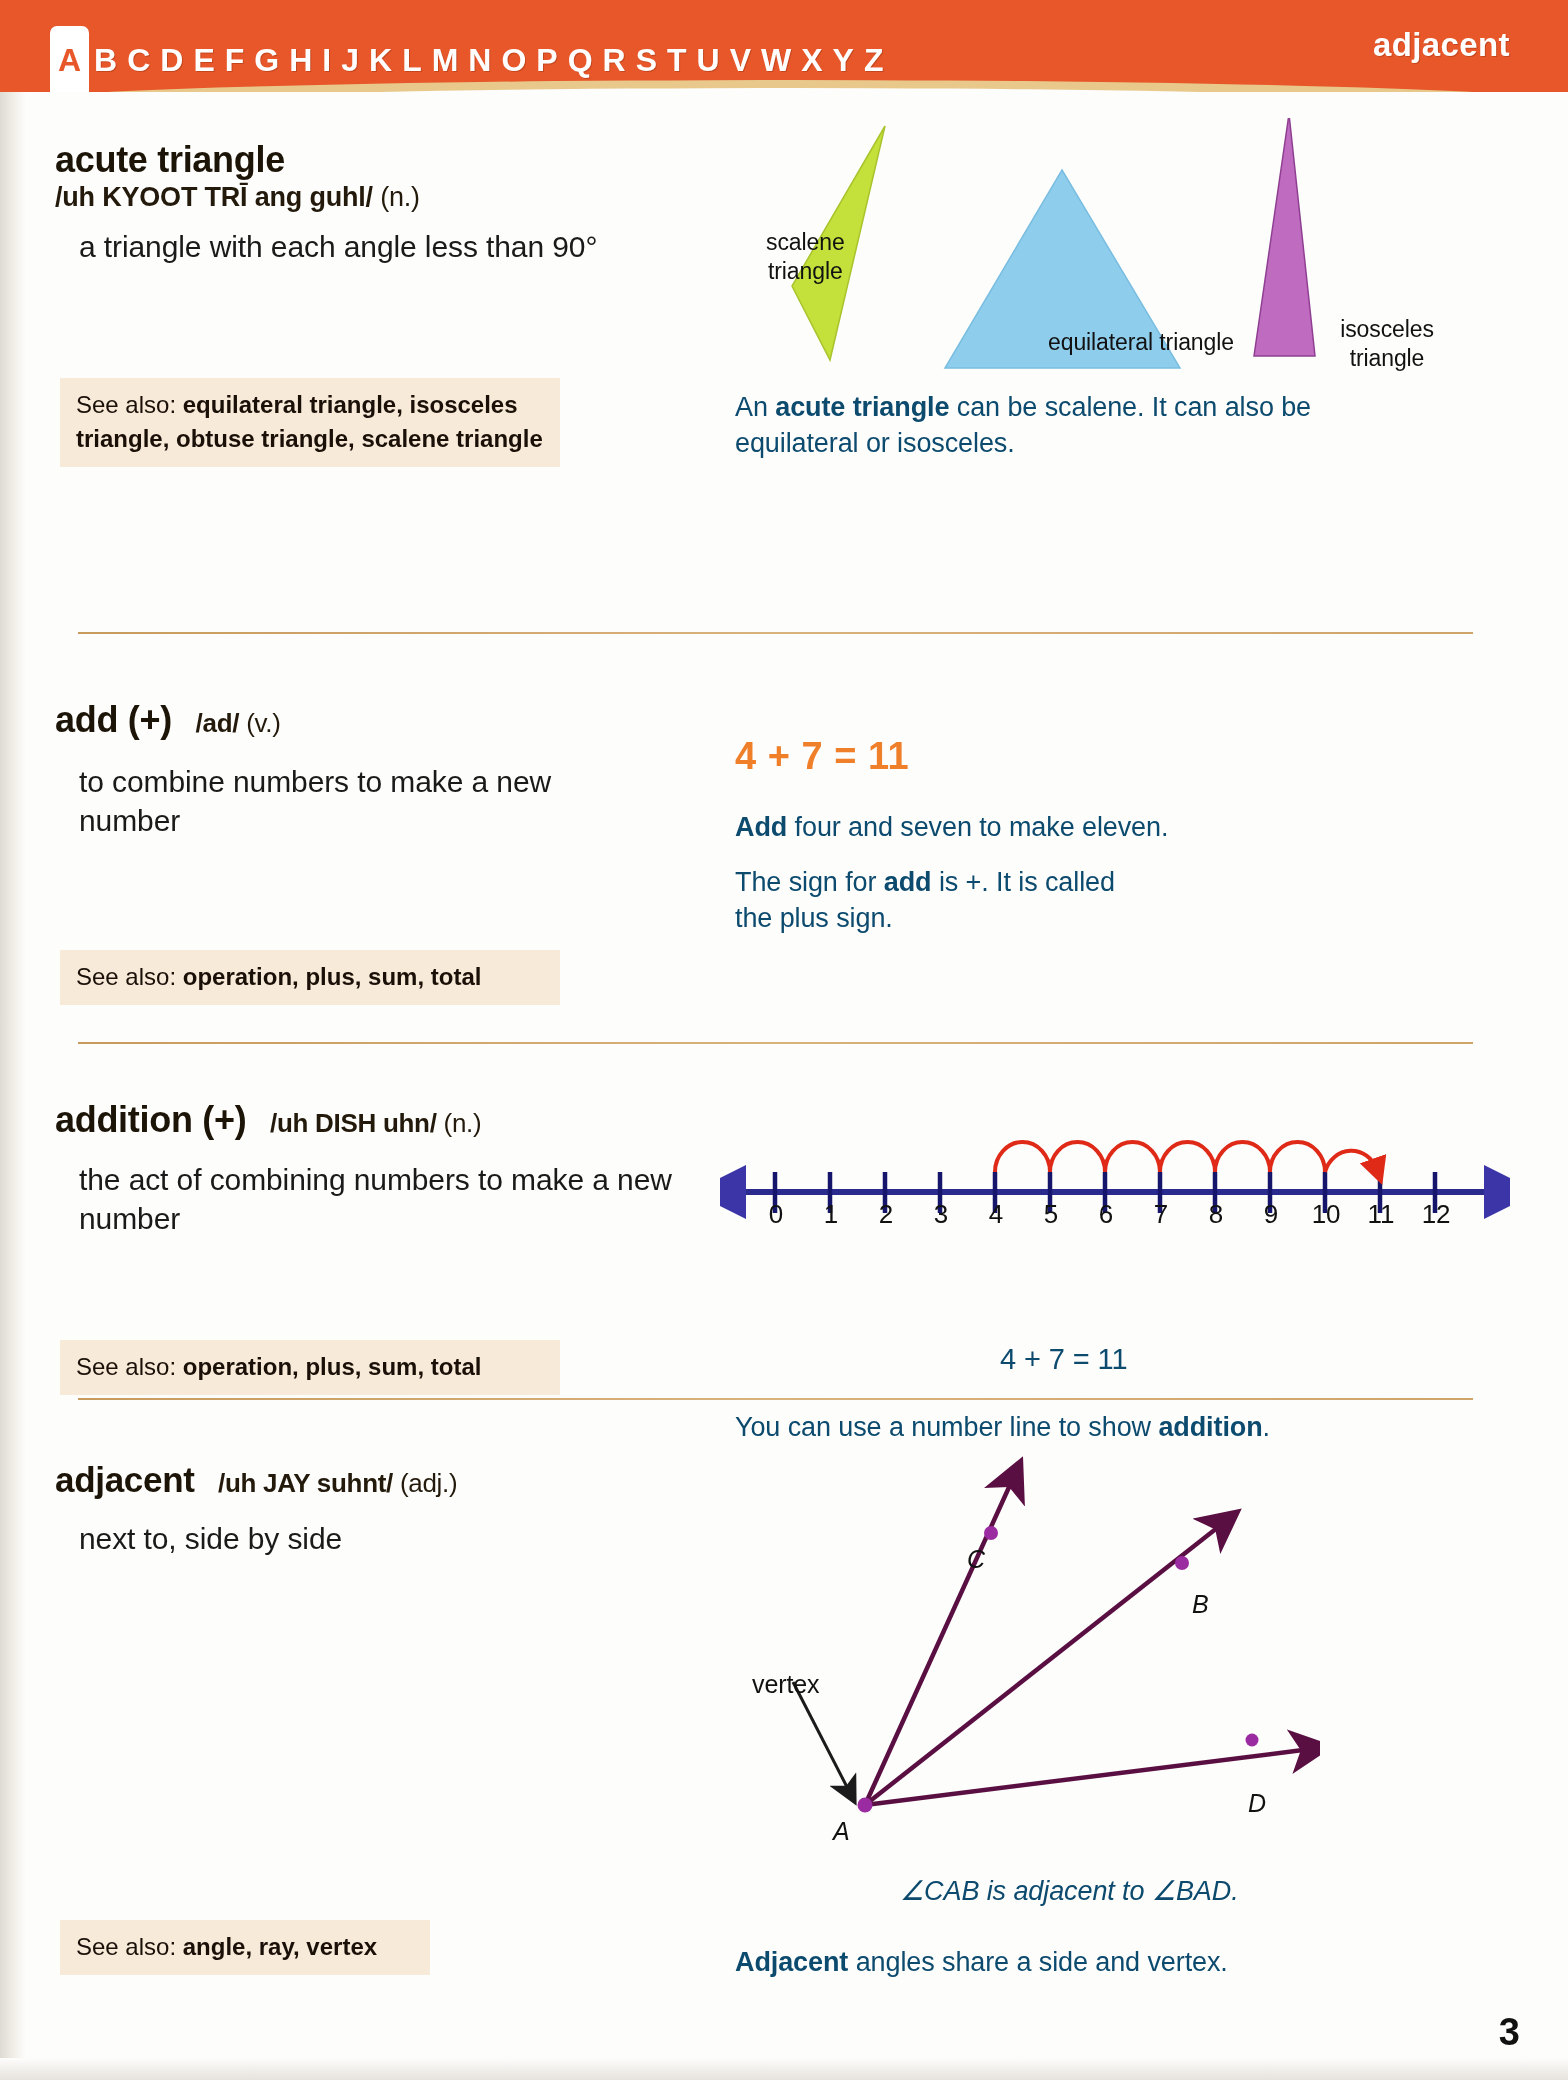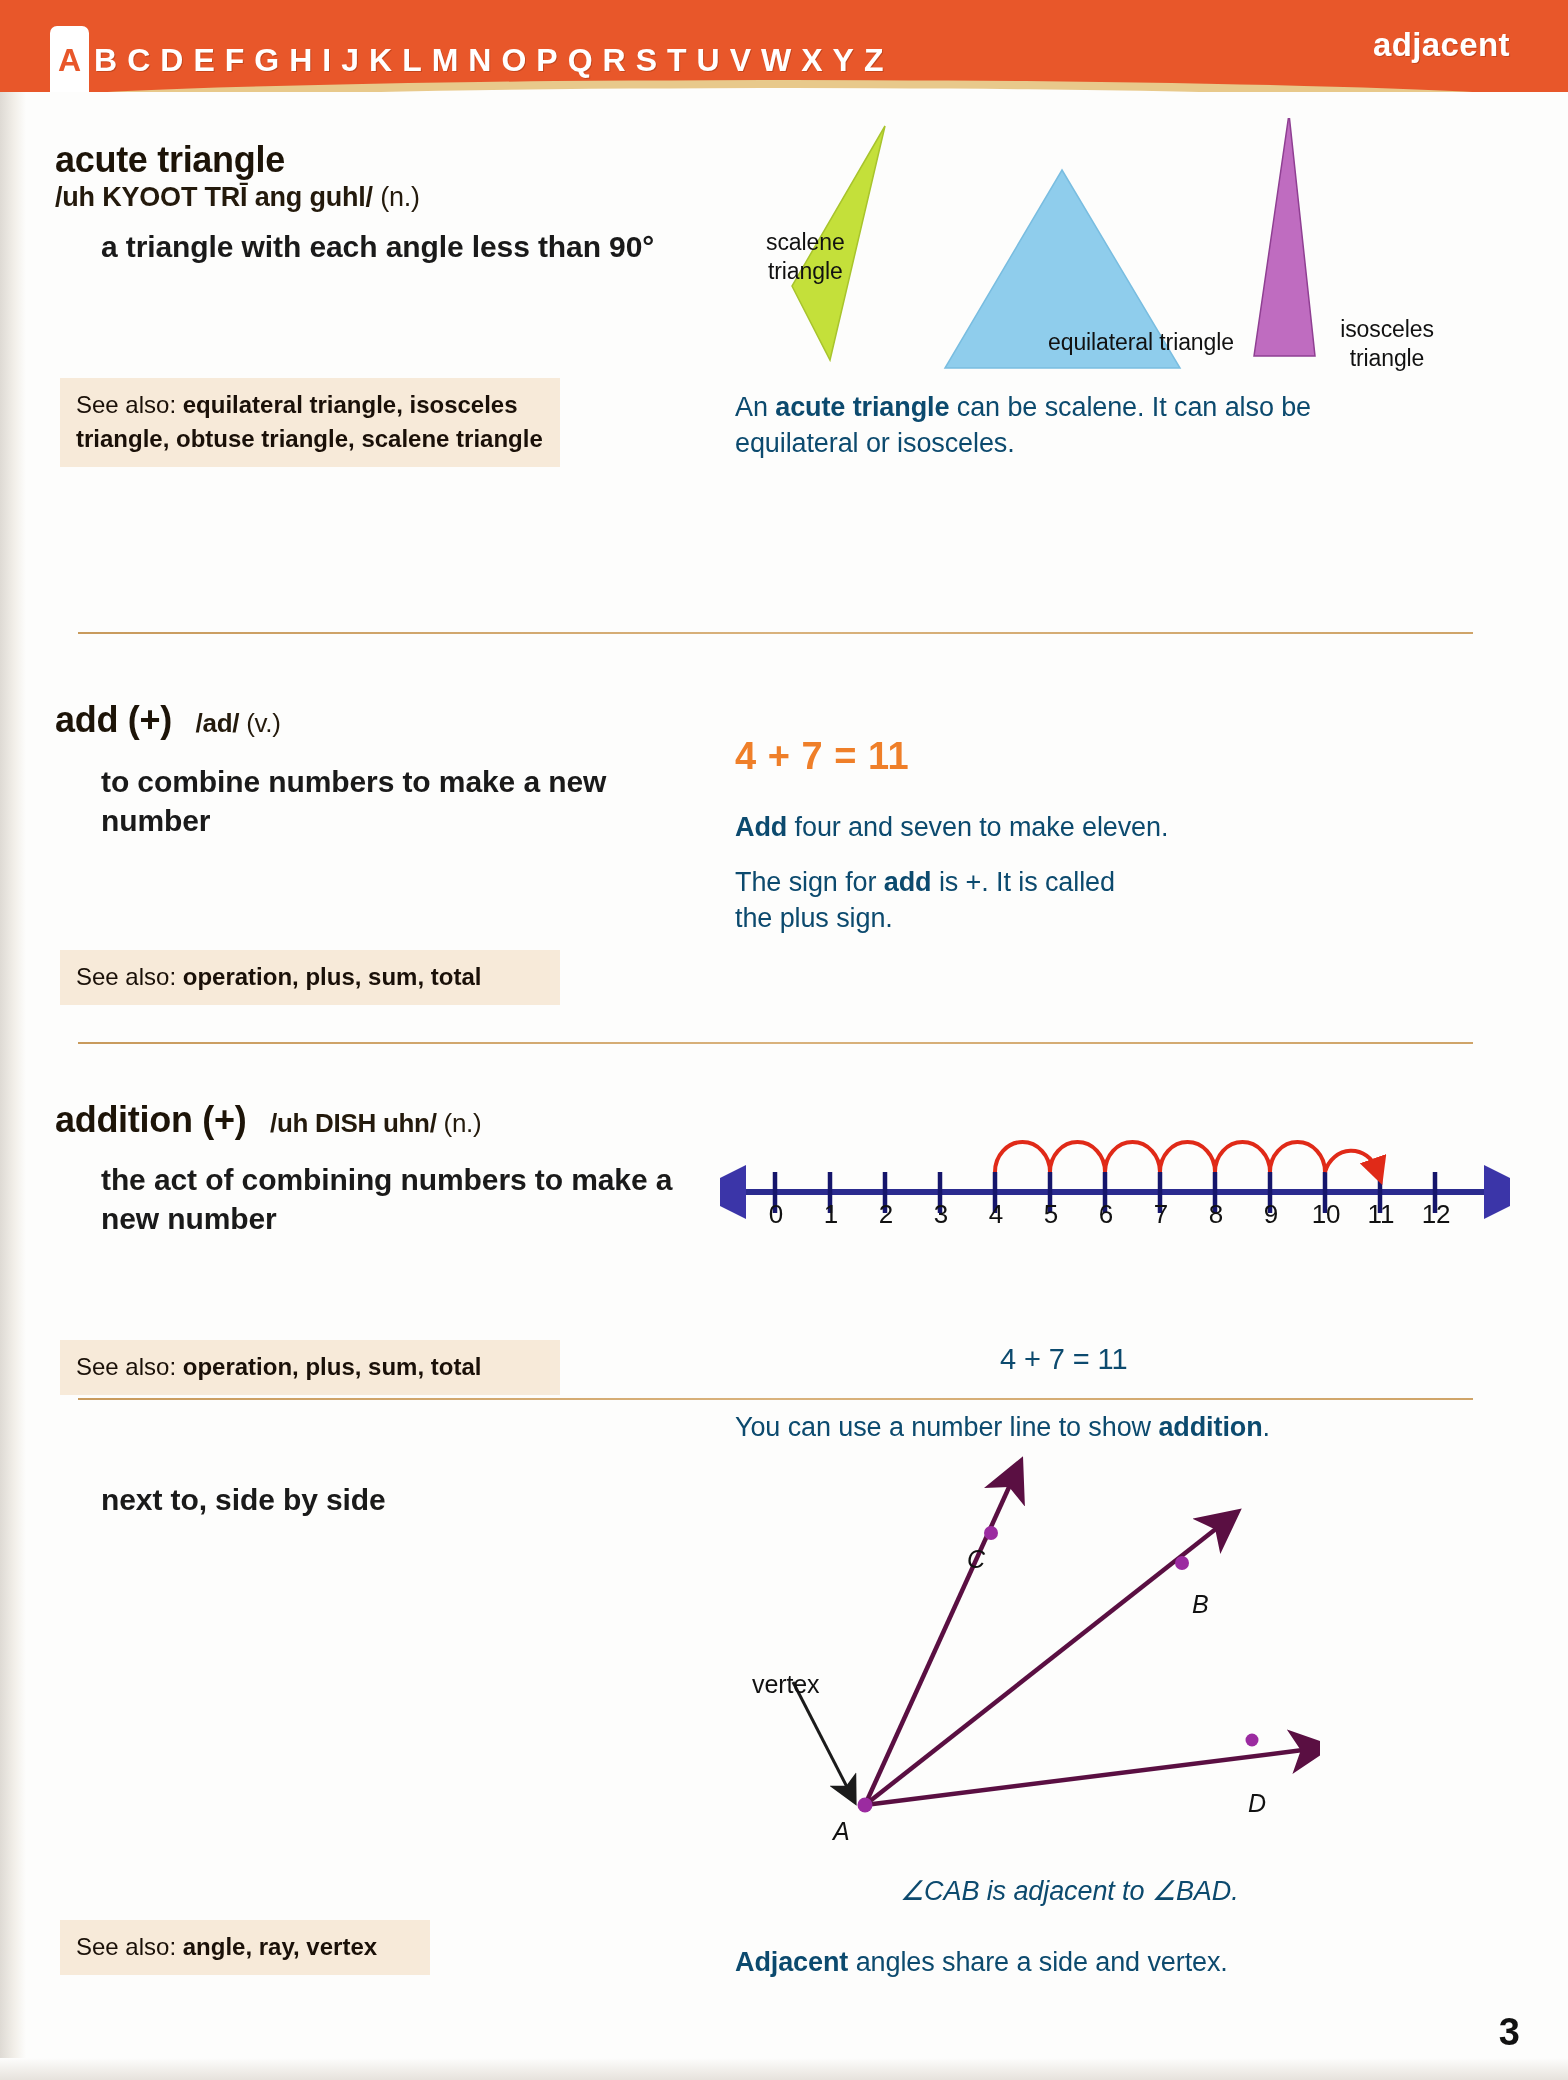--- a/index.html
+++ b/index.html
@@ -135,23 +135,22 @@
     margin-top: 2px;
     letter-spacing: -.2px;
   }
   .pron-block .pos { font-weight: normal; }
 
   .definition {
     font-size: 30px;
     color: #1a1a1a;
     line-height: 1.30;
     margin-top: 14px;
-    margin-left: 46px;
+    margin-left: 24px;
     letter-spacing: -.1px;
-    font-weight: bold;
   }
 
   .see-also {
     background: #f7ead9;
     color: #1a1008;
     font-size: 24px;
     line-height: 1.42;
     padding: 10px 14px 11px 16px;
     display: inline-block;
   }
@@ -403,20 +402,27 @@
     <div class="caption" style="position:absolute; left:735px; top:310px; width:760px;">
       You can use a number line to show <b>addition</b>.
     </div>
   </div>
 
   <div class="divider" style="top:1398px;"></div>
 
   <div class="entry" style="top:1460px;">
 
     <div class="col-left">
+      <div class="headword" style="font-size:35px;">
+        <span>adjacent</span>
+        <span class="pron-inline">
+          <span>/uh JAY suhnt/</span>
+          <span class="pos">(adj.)</span>
+        </span>
+      </div>
       <div class="definition" style="margin-top:20px;">next to, side by side</div>
     </div>
 
     <div class="see-also" style="position:absolute; left:60px; top:460px; width:370px;">
       <span class="lbl">See also:</span>
       <span class="terms">angle, ray, vertex</span>
     </div>
 
     <div style="position:absolute; left:700px; top:-30px;">
       <svg width="620" height="420" viewBox="0 0 620 420">

